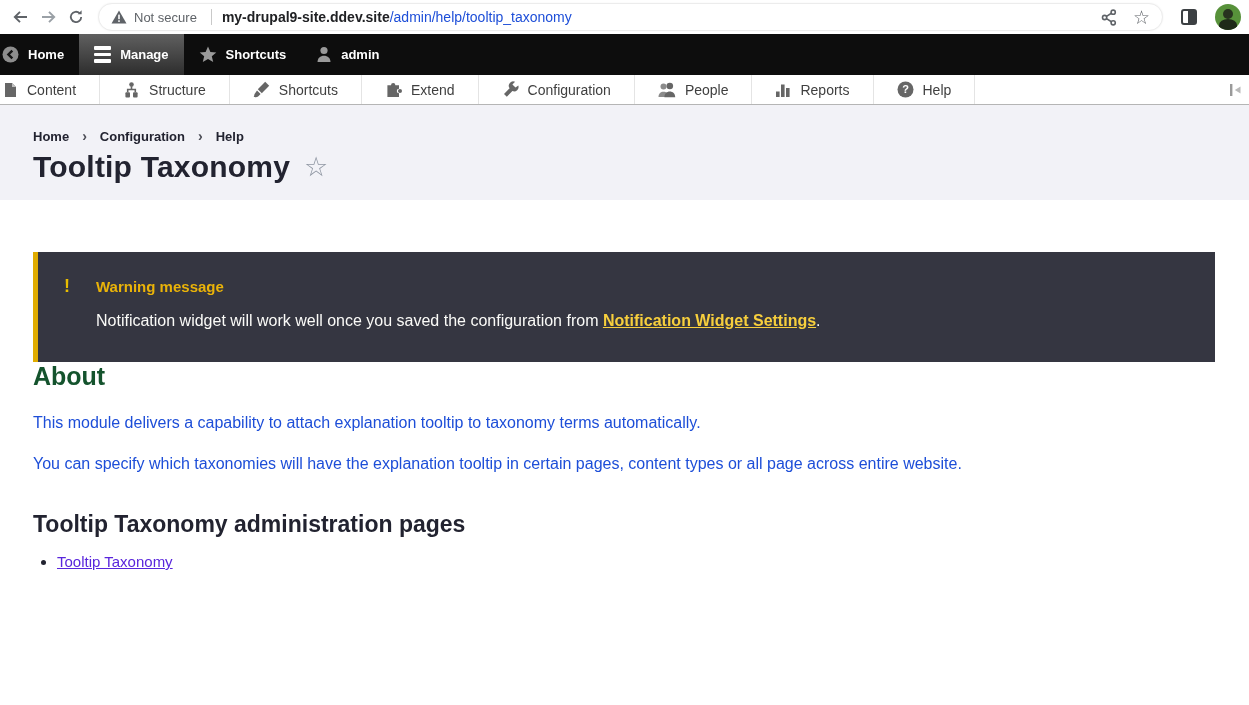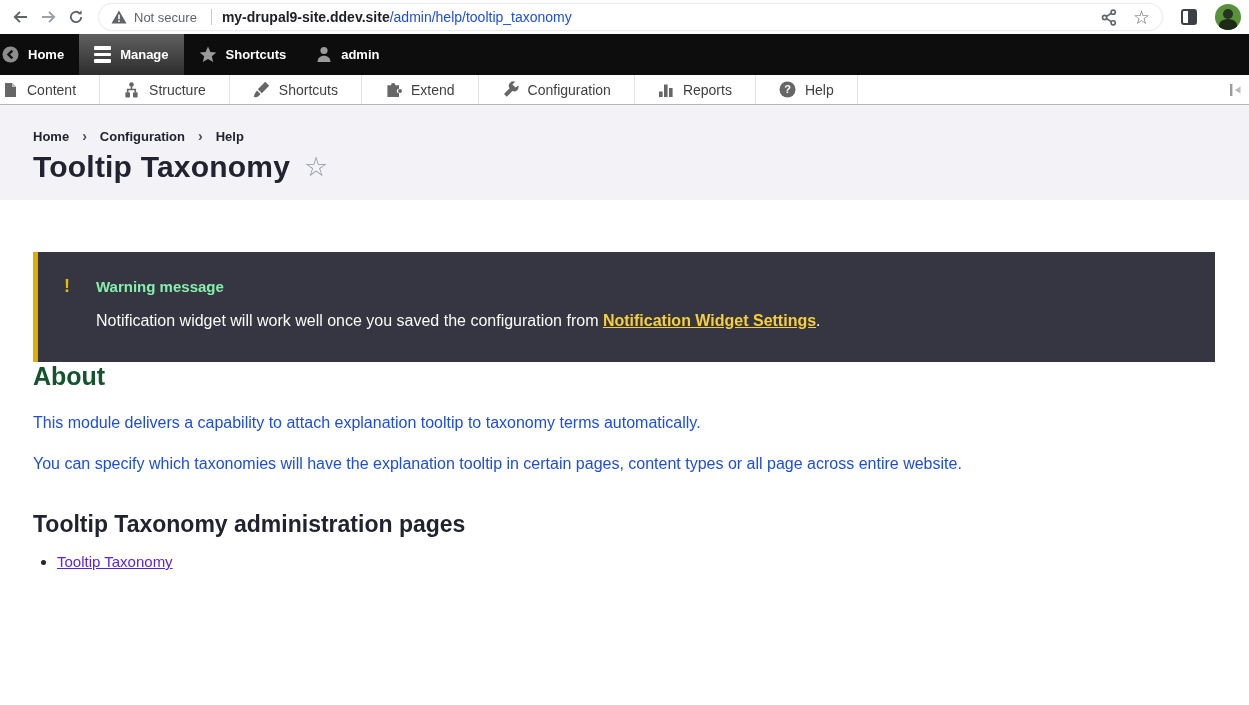--- a/index.html
+++ b/index.html
@@ -49,21 +49,21 @@
   .crumb-sep { color:#4c4d56; font-size:14px; font-weight:bold; }
   .title-row { display:flex; align-items:center; margin-top:6px; }
   .page-title { font-size:30px; font-weight:bold; color:#222330; letter-spacing:.2px; }
   .flag-star { font-size:27px; color:#9097a3; margin-left:14px; cursor:pointer; line-height:1; }
 
   
   .content { padding:0 34px 0 33px; background:#fff; }
   .warning { margin-top:52px; background:#353641; border-left:5px solid #e0ac00; color:#fff;
              padding:26px 28px 32px 58px; position:relative; }
   .warning-icon { position:absolute; left:26px; top:24px; color:#e9bd00; font-weight:bold; font-size:18px; }
-  .warning-title { font-weight:bold; font-size:15px; color:#86efac; }
+  .warning-title { font-weight:bold; font-size:15px; color:#eab308; }
   .warning-body { margin-top:17px; font-size:16px; color:#fbfbf8; }
   .warning-body a { color:#f7cf3d; font-weight:bold; text-decoration:underline; cursor:pointer; }
 
   h2.about { font-size:25px; color:#14532d; }
   .content p { margin-top:23px; font-size:16px; color:#1d4ed8; }
   h2.pages { margin-top:38px; font-size:23px; color:#222330; }
   ul.admin-links { margin:15px 0 0 0; padding-left:24px; }
   ul.admin-links li { font-size:15px; color:#222330; }
   ul.admin-links a { color:#5925dc; text-decoration:underline; cursor:pointer; }
 
@@ -183,20 +183,33 @@
       </svg>
     <span>Extend</span>
   </div>
   <div class="menu-item">
     <svg width="17" height="17" viewBox="0 0 17 17">
         <path d="M16.3 4.6a4.4 4.4 0 0 1-5.9 5.5l-5.6 5.6-2.8-2.8 5.6-5.6A4.4 4.4 0 0 1 13.1.8L10.4 3.5l3.1 3.1z" fill="#666"></path>
       </svg>
     <span>Configuration</span>
   </div>
   <div class="menu-item">
+    <svg width="18" height="16" viewBox="0 0 18 16">
+        <g fill="#8b8b8b">
+          <circle cx="5.5" cy="4.5" r="3"></circle>
+          <path d="M.5 15c0-3.4 2.2-5.3 5-5.3s5 1.9 5 5.3z"></path>
+        </g>
+        <g fill="#666">
+          <circle cx="11.8" cy="4" r="3.3"></circle>
+          <path d="M6.4 15.2c0-3.7 2.4-5.8 5.4-5.8s5.4 2.1 5.4 5.8z"></path>
+        </g>
+      </svg>
+    <span>People</span>
+  </div>
+  <div class="menu-item">
     <svg width="16" height="16" viewBox="0 0 16 16">
         <g fill="#666">
           <rect x="1" y="9.5" width="3.6" height="5.5"></rect>
           <rect x="6" y="2.5" width="3.6" height="12.5"></rect>
           <rect x="11" y="6" width="3.6" height="9"></rect>
         </g>
       </svg>
     <span>Reports</span>
   </div>
   <div class="menu-item">

